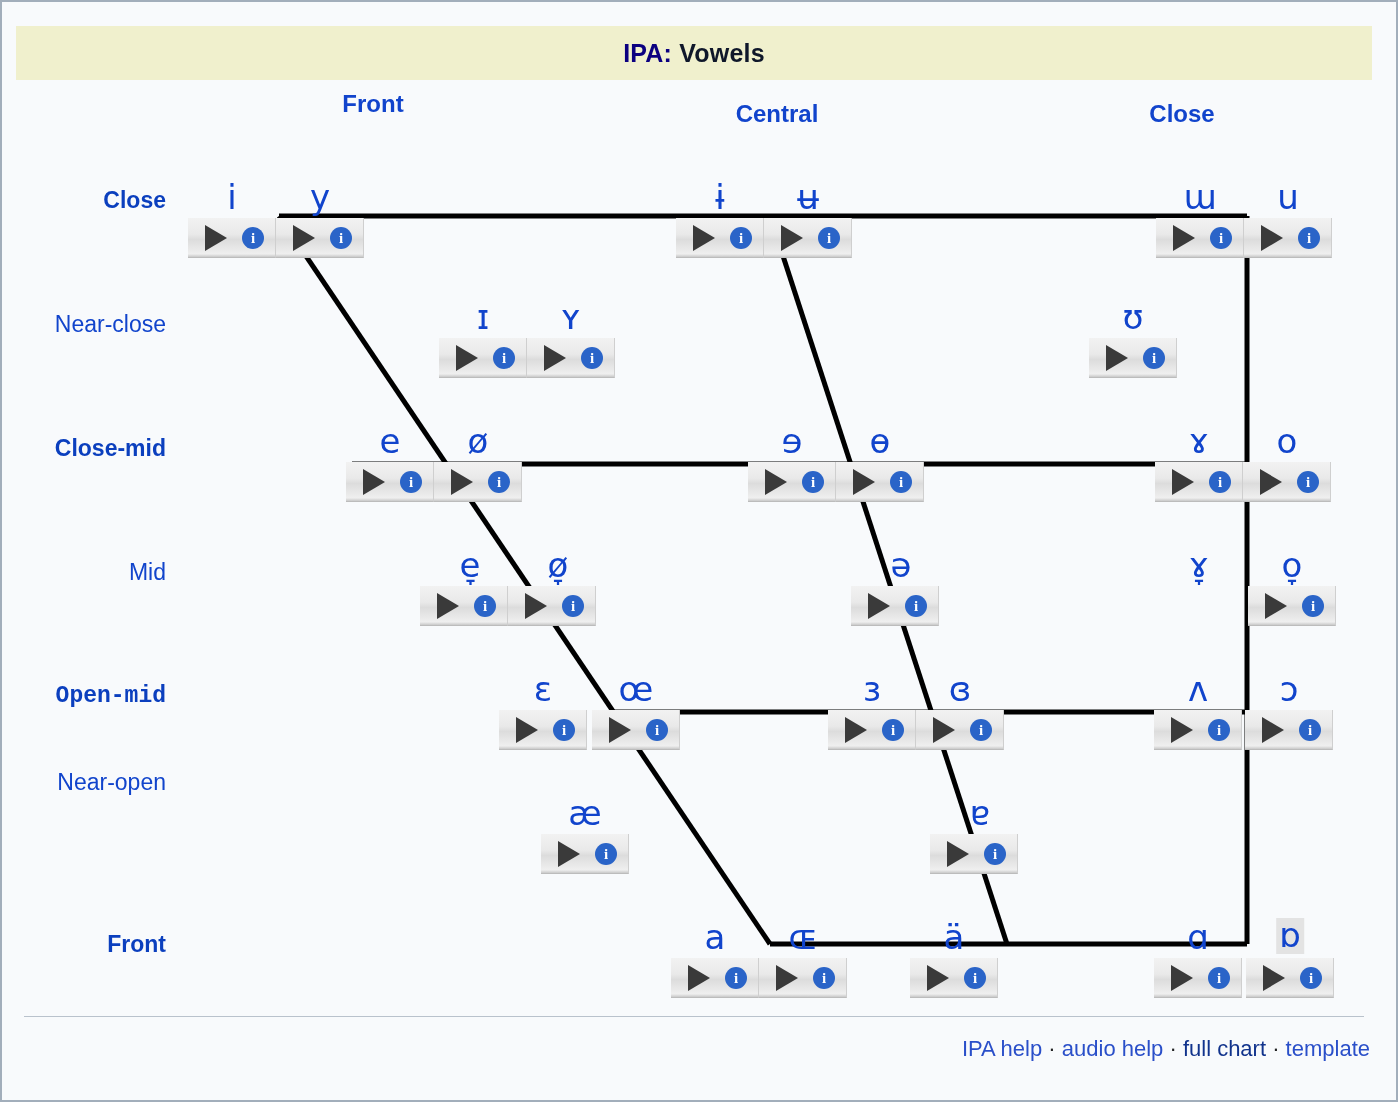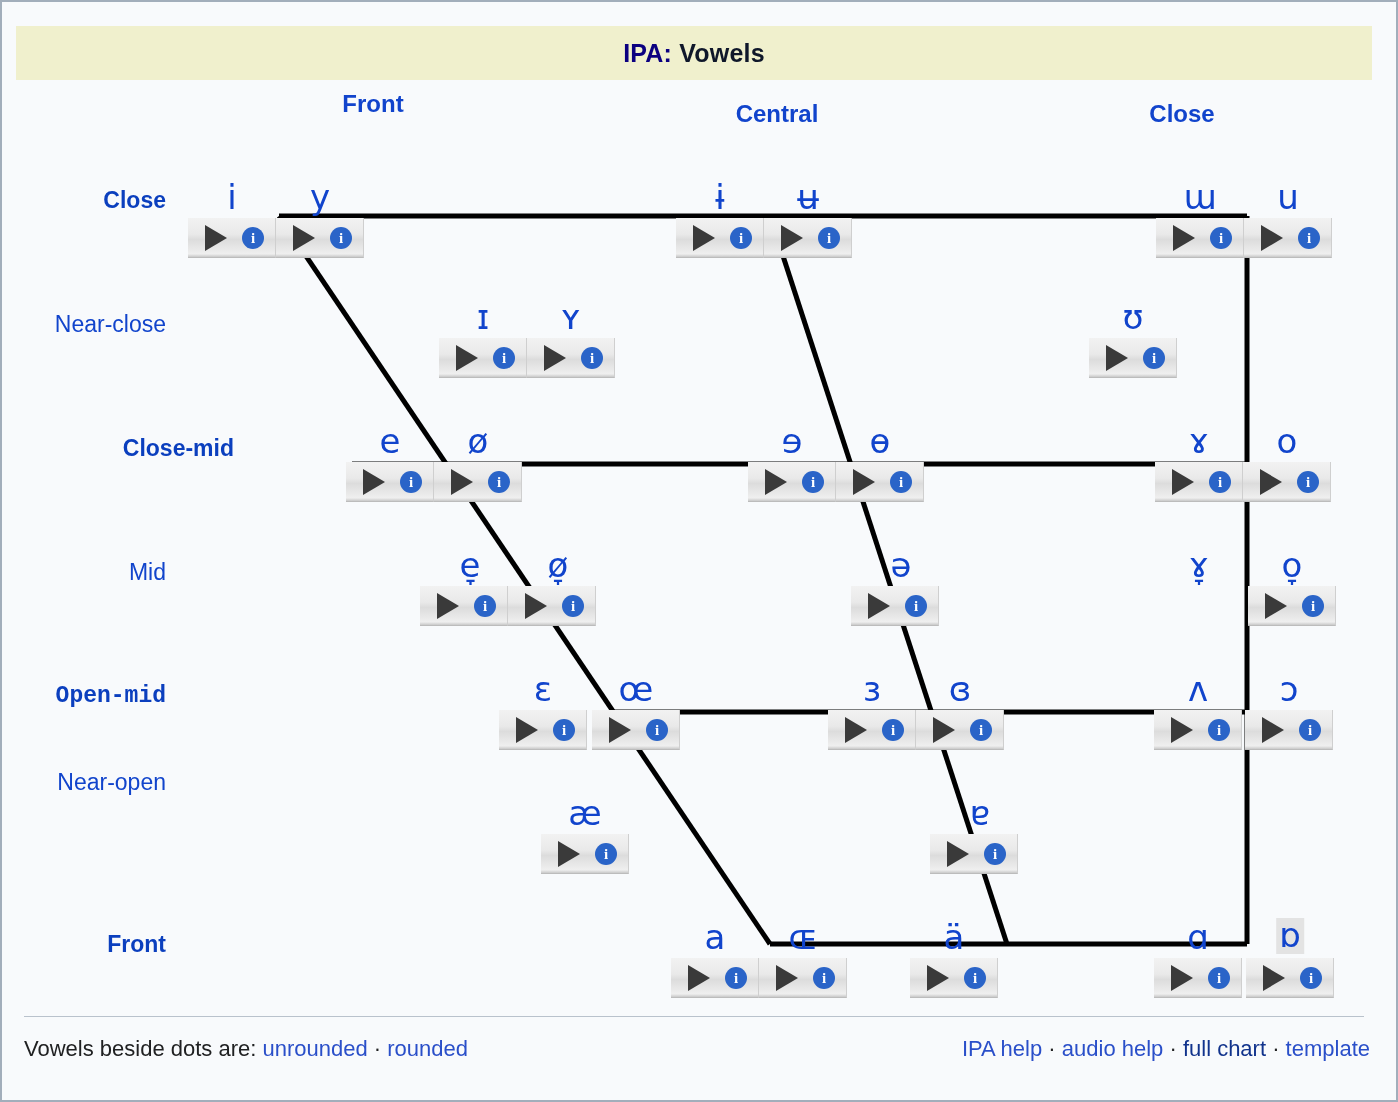--- a/index.html
+++ b/index.html
@@ -107,21 +107,21 @@
 
   <div id="colheads">
       <div class="colhead" style="left: 371px; top: 88px;">Front</div>
       <div class="colhead" style="left: 775px; top: 98px;">Central</div>
       <div class="colhead" style="left: 1180px; top: 98px;">Close</div>
     </div>
 
   <div id="rowlabels">
       <div class="rowlabel bold" style="top: 198px; right: 1230px;">Close</div>
       <div class="rowlabel" style="top: 322px; right: 1230px;">Near-close</div>
-      <div class="rowlabel bold" style="top: 446px; right: 1162px; margin-left: 32px;">Close-mid</div>
+      <div class="rowlabel bold" style="top: 446px; right: 1230px; margin-left: 32px;">Close-mid</div>
       <div class="rowlabel" style="top: 570px; right: 1230px;">Mid</div>
       <div class="rowlabel bold" style="top: 694px; right: 1230px; font-family: Liberation Mono, monospace;">Open-mid</div>
       <div class="rowlabel" style="top: 780px; right: 1230px;">Near-open</div>
       <div class="rowlabel bold" style="top: 942px; right: 1230px;">Front</div>
     </div>
 
   <svg id="trapezoid" viewBox="0 0 1398 1102" xmlns="http://www.w3.org/2000/svg">
     <g id="trap-lines" fill="none" stroke="#000" stroke-width="5" stroke-linecap="butt">
         <line x1="277" y1="214" x2="1245" y2="214"></line>
         <line x1="1245" y1="214" x2="1245" y2="942"></line>
@@ -292,22 +292,16 @@
       </div>
       <div class="vowel-glyph hl" style="left: 1288px; top: 952px;">ɒ</div>
       <div class="audio" style="left: 1288px; top: 956px;">
         <span class="play"></span>
         <span class="info">i</span>
       </div>
     </div>
 
   <div id="footrule"></div>
 
-  <div id="footer-left">
-    <span>Vowels beside dots are:</span>
-    <span class="lnk">unrounded</span>
-    <span class="sep">·</span>
-    <span class="lnk">rounded</span>
-  </div>
 
   <div id="footer-right"><span class="lnk">IPA help</span><span class="sep"> · </span><span class="lnk">audio help</span><span class="sep"> · </span><span class="lnk dk">full chart</span><span class="sep"> · </span><span class="lnk">template</span></div>
 
 </div>
 
 </body></html>

